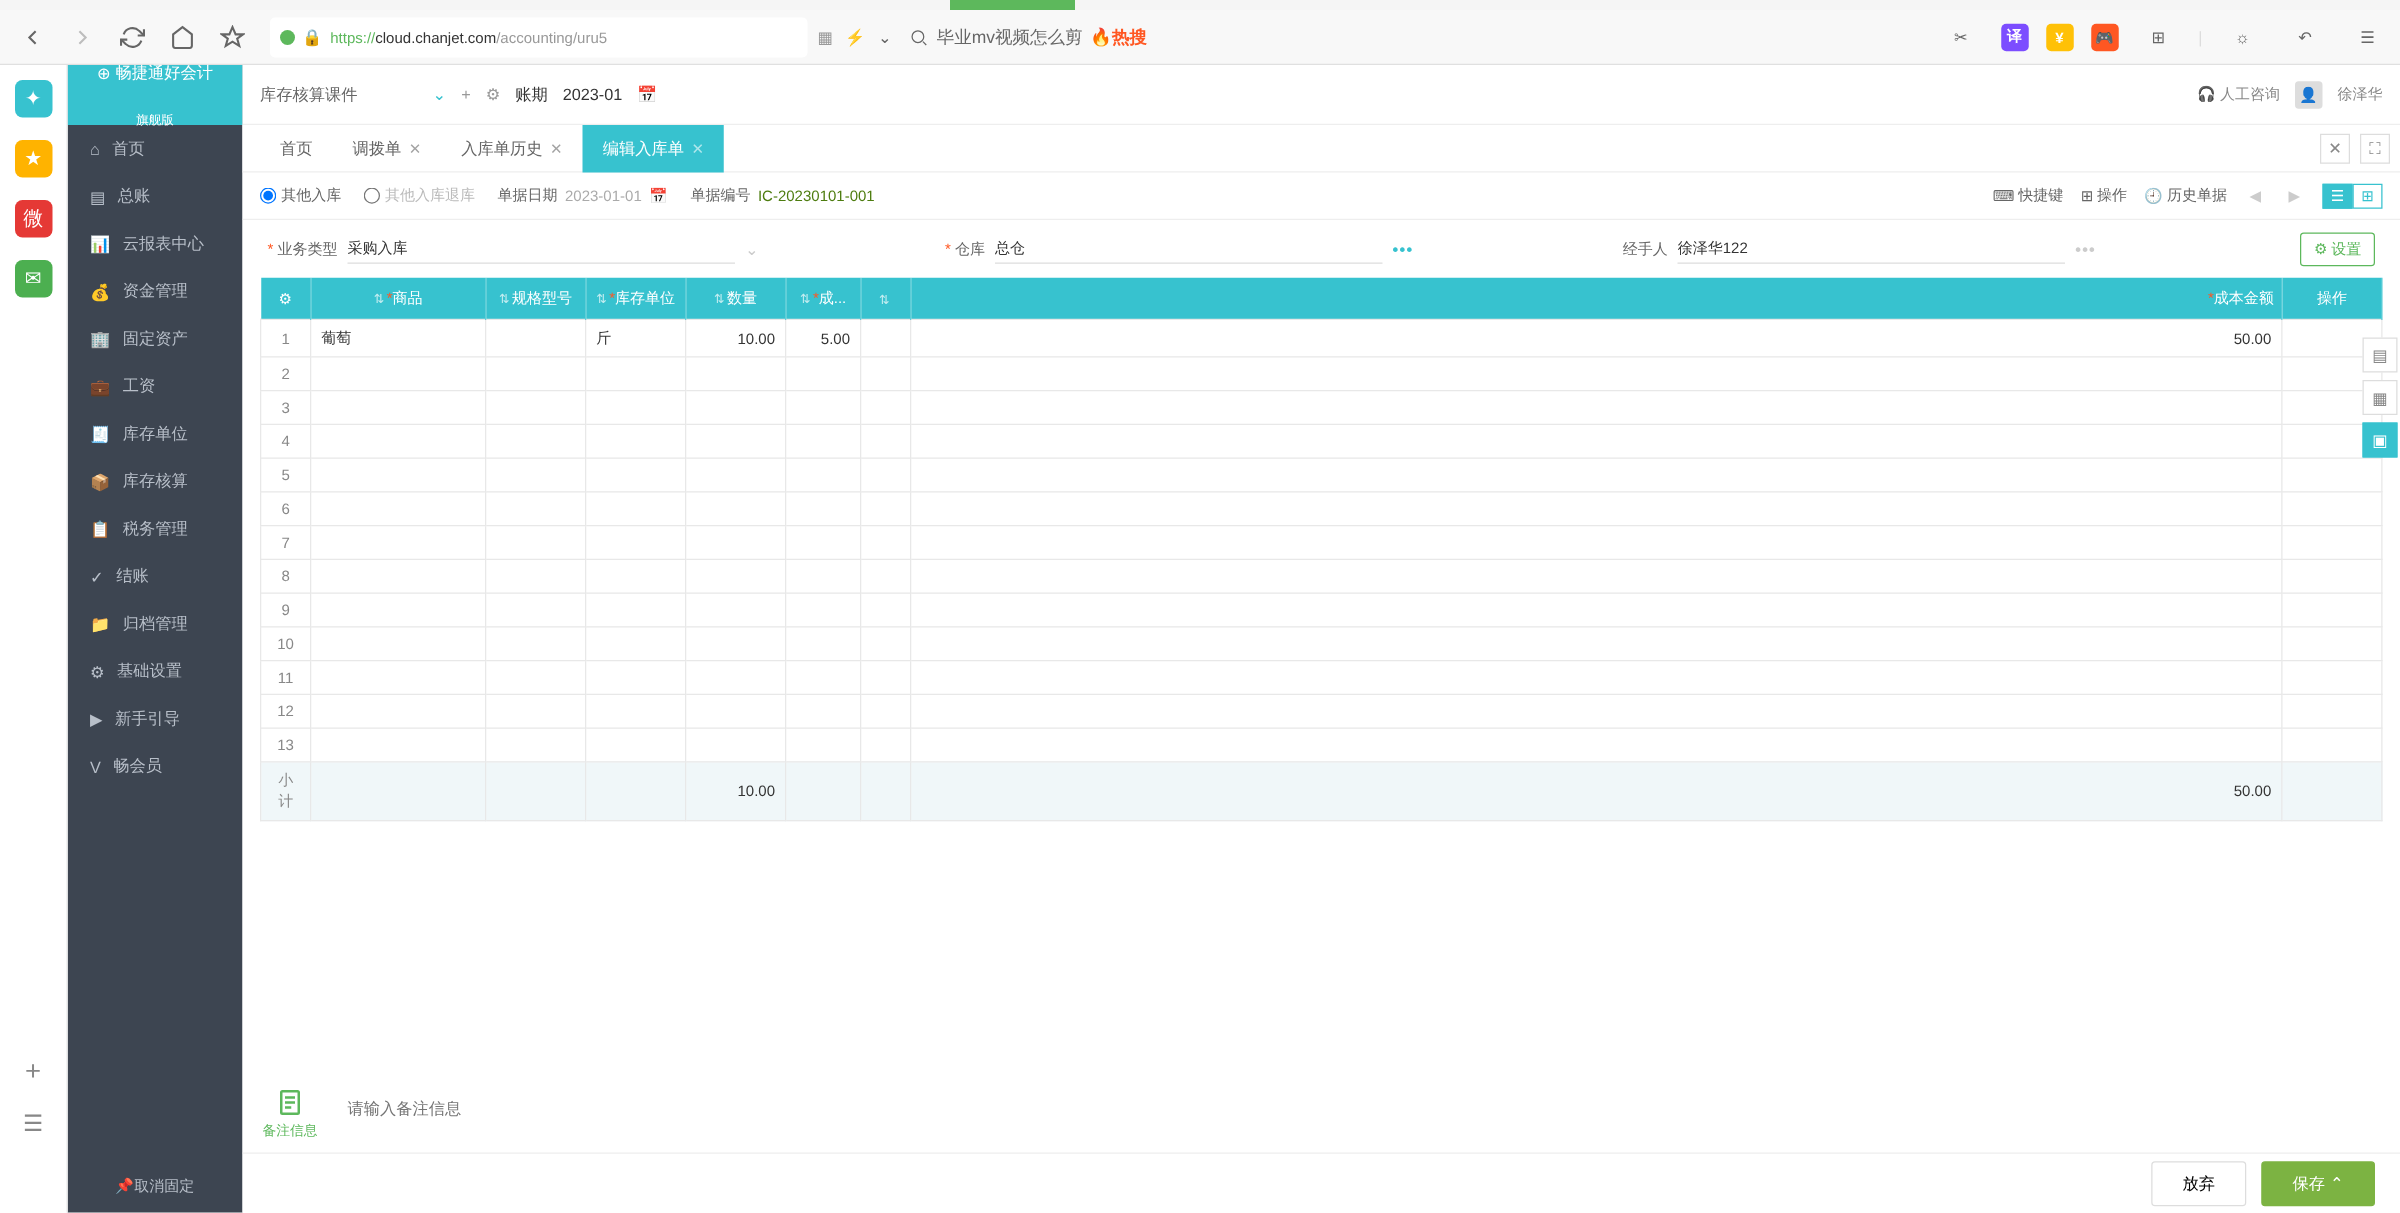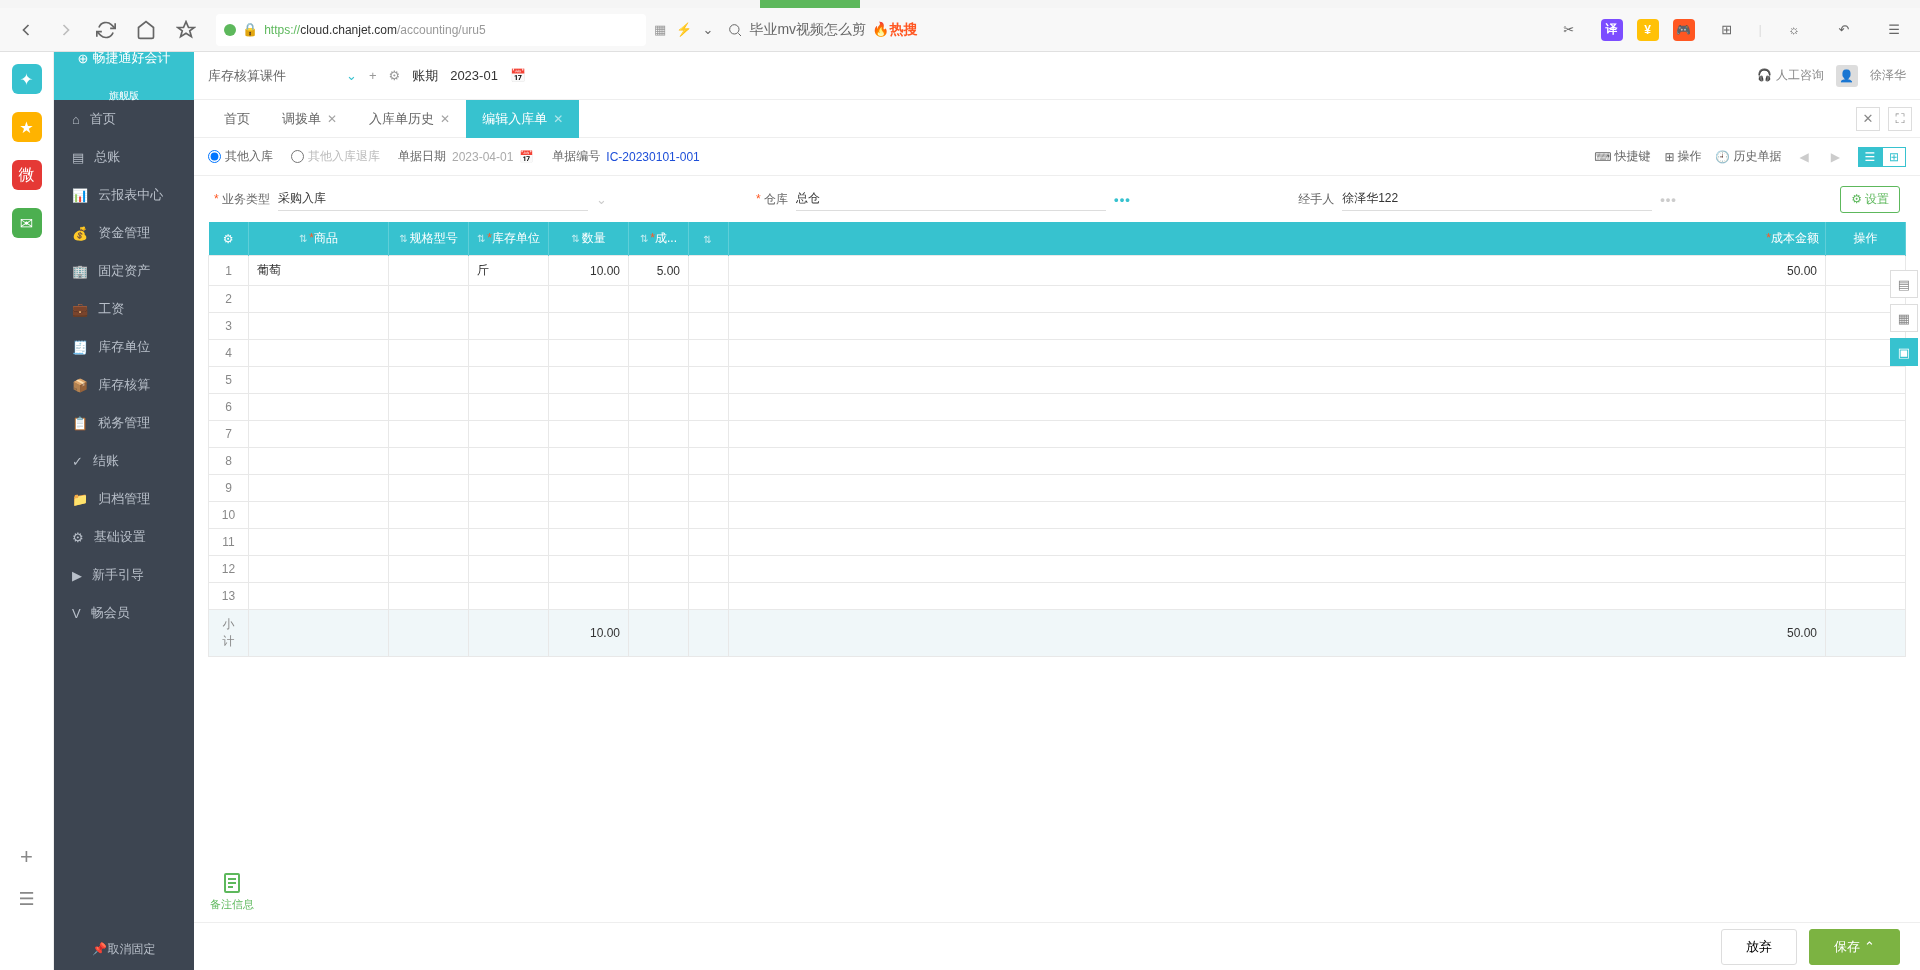--- a/index.html
+++ b/index.html
@@ -296,26 +296,26 @@
       <label class="radio-opt">
           <input type="radio" checked="" style="">
           <span>其他入库</span>
         </label>
       <label class="radio-opt" style="color:#bbb">
           <input type="radio" style="">
           <span>其他入库退库</span>
         </label>
       <div class="doc-field">
           <span>单据日期</span>
-          <span class="doc-field-val">2023-04-01</span>
+          <span class="doc-field-val">2023-01-01</span>
           <span>📅</span>
         </div>
       <div class="doc-field">
           <span>单据编号</span>
-          <span style="color:#1d4ed8">IC-20230101-001</span>
+          <span style="color:#4d7c0f">IC-20230101-001</span>
         </div>
       <div class="doc-toolbar-right">
         <span class="toolbar-link">⌨ <span>快捷键</span></span>
         <span class="toolbar-link">⊞ <span>操作</span></span>
         <span class="toolbar-link">🕘 <span>历史单据</span></span>
         <span class="toolbar-arrow">◀</span>
         <span class="toolbar-arrow">▶</span>
         <div class="view-toggle">
           <div class="view-btn active">☰</div>
           <div class="view-btn">⊞</div>
@@ -519,20 +519,21 @@
     </div>
 
     <div class="remark-section">
       <div class="remark-label">
         <svg viewBox="0 0 24 24" fill="none" stroke="#5db85c" stroke-width="2">
             <rect x="5" y="3" width="14" height="18" rx="1"></rect>
             <path d="M8 8h8M8 12h8M8 16h5"></path>
           </svg>
         <div>备注信息</div>
       </div>
+      <textarea class="remark-input" placeholder="请输入备注信息" style=""></textarea>
     </div>
 
     <div class="footer-bar">
       <button class="btn">放弃</button>
       <button class="btn btn-primary">
           <span>保存</span> 
           <span>⌃</span>
         </button>
     </div>
   </div>

